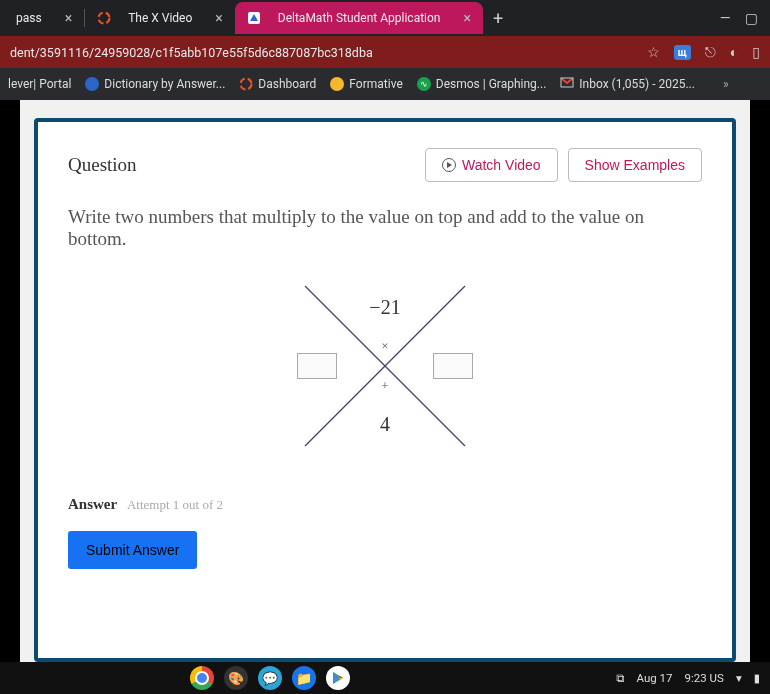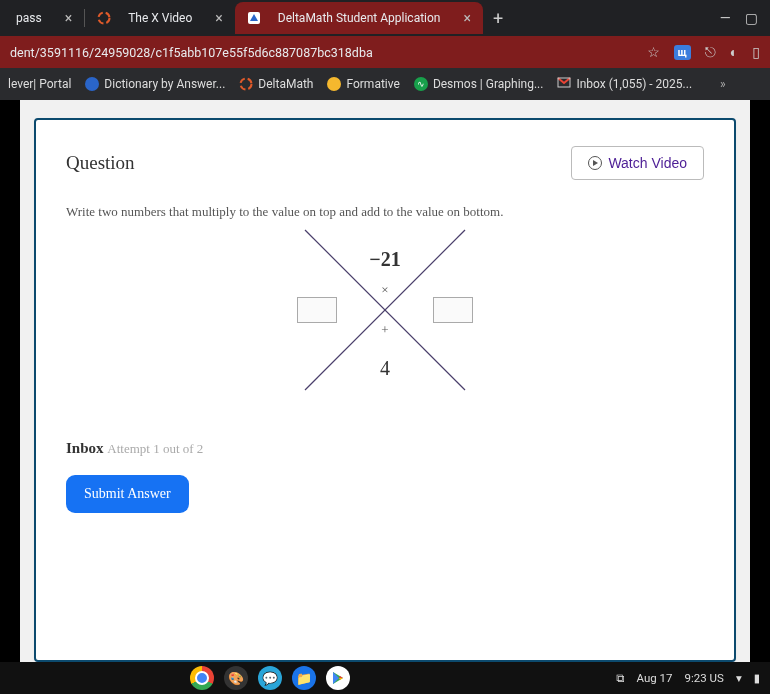--- a/index.html
+++ b/index.html
@@ -25,21 +25,21 @@
     display: flex;
     align-items: center;
     gap: 17px;
     padding: 0 12px;
     height: 32px;
     font-size: 12px;
     color: #e8eaed;
     min-width: 0;
   }
   .tab.active {
-    background: #7f1d1d;
+    background: #be185d;
     border-radius: 8px 8px 0 0;
     text-align: right;
   }
   .tab .fav { width:14px; height:14px; display:flex; align-items:center; justify-content:center; }
   .close-x { font-size: 14px; color: #bbb; margin-left: 6px; }
   .plus { color:#ccc; font-size:18px; padding:0 10px; }
   .win-controls { margin-left:auto; display:flex; gap:14px; padding-right:8px; color:#ccc; font-size:14px;}
   .addr-row {
     display:flex; align-items:center; height:32px; background:#7f1d1d;
     padding:0 10px; font-size:12.5px; color:#e8eaed;
@@ -60,66 +60,67 @@
   .viewport {
     position:absolute; left:0; right:0; top:100px; bottom:32px;
     background:#000;
     display:flex; justify-content:center;
   }
   .page {
     background:#f1f1f1; width:730px; height:100%;
     padding:18px 14px 0 14px;
   }
   .card {
-    background:#fff; border:2px solid #0c4a6e; border-radius:4px;
+    background:#fff; border:4px solid #0c4a6e; border-radius:4px;
     padding:26px 30px 20px 30px; height:100%;
     box-shadow:0 1px 3px rgba(0,0,0,0.04);
   }
   .q-header { display:flex; align-items:center; margin-bottom:24px; }
   .q-title { font-size:19px; color:#333; font-weight:500; font-family: Georgia, 'Times New Roman', serif;}
   .q-buttons { margin-left:auto; display:flex; gap:10px;}
   .q-btn {
-    border:1px solid #bbb; background:#fff; color:#4c1d95;
+    border:1px solid #bbb; background:#fff; color:#be185d;
     padding:8px 16px; font-size:14px; border-radius:4px;
     display:flex; align-items:center; gap:6px; cursor:pointer;
   }
   .play-circ { width:14px; height:14px; border:1.5px solid #555; border-radius:50%;
     display:flex; align-items:center; justify-content:center;}
   .play-tri { width:0; height:0; border-left:5px solid #555; border-top:3px solid transparent; border-bottom:3px solid transparent; margin-left:1px;}
   .prompt {
-    font-size:13px; color:#555; font-family: Georgia, 'Times New Roman', serif;
+    font-size:19px; color:#555; font-family: Georgia, 'Times New Roman', serif;
+    margin-bottom:26px;
   }
   .x-diagram {
     width:220px; height:180px; margin:0 auto 40px auto; position:relative;
   }
   .x-svg { position:absolute; inset:0; }
   .top-val, .bot-val {
     position:absolute; left:50%; transform:translateX(-50%);
     font-size:20px; font-family:'Times New Roman', serif; color:#333;
   }
-  .top-val { top:28px;font-weight:bold; }
+  .top-val { top:20px; }
   .bot-val { bottom:20px; }
   .mul-sym, .add-sym {
     position:absolute; left:50%; transform:translateX(-50%);
     font-size:13px; color:#555; font-family:'Times New Roman', serif;
   }
   .mul-sym { top:62px; }
   .add-sym { bottom:62px; }
   .ans-box {
     position:absolute; top:50%; transform:translateY(-50%);
     width:40px; height:26px; border:1px solid #aaa; background:#fafafa;
   }
   .ans-left { left:22px; }
   .ans-right { right:22px; }
 
   .answer-row { font-size:15px; color:#333; font-family: Georgia,'Times New Roman',serif; margin-bottom:18px;}
-  .attempt { color:#aaa; font-size:13px; }
+  .attempt { color:#aaa; font-size:13px; margin-left:6px;}
   .submit-btn {
-    background:#1672f3; color:#ffffff; border:none; padding:11px 18px;
-    font-size:14px; border-radius:9px; cursor:pointer;font-family:Liberation Serif, serif;
+    background:#1672f3; color:#000000; border:none; padding:11px 18px;
+    font-size:14px; border-radius:3px; cursor:pointer;
   }
 
   .shelf {
     position:absolute; left:0; right:0; bottom:0; height:32px;
     background:#111; display:flex; align-items:center; padding:0 10px;
   }
   .shelf-apps { display:flex; gap:10px; margin-left:180px;}
   .app-ico { width:24px; height:24px; border-radius:50%; display:flex; align-items:center; justify-content:center; font-size:13px;}
   .shelf-right { margin-left:auto; display:flex; align-items:center; gap:12px; color:#ddd; font-size:11.5px;}
   .chrome-ico { background: conic-gradient(#ea4335 0 120deg, #34a853 120deg 240deg, #fbbc05 240deg 360deg); position:relative;}
@@ -177,21 +178,21 @@
     <span class="bm-item">
       <span class="bm-dot" style="background:#2a65c9;"></span>
       <span>Dictionary by Answer...</span>
     </span>
     <span class="bm-item">
       <span class="bm-dot">
         <svg width="14" height="14" viewBox="0 0 14 14">
             <circle cx="7" cy="7" r="5.5" fill="none" stroke="#e05a2a" stroke-width="2" stroke-dasharray="6 3"></circle>
           </svg>
       </span>
-      <span>DeltaMath</span>
+      <span>Dashboard</span>
     </span>
     <span class="bm-item">
       <span class="bm-dot" style="background:#f5b82e;"></span>
       <span>Formative</span>
     </span>
     <span class="bm-item">
       <span class="bm-dot" style="background:#18a04b; color:#fff;">∿</span>
       <span>Desmos | Graphing...</span>
     </span>
     <span class="bm-item">
@@ -218,39 +219,42 @@
     <div class="card">
       <div class="q-header">
         <div class="q-title">Question</div>
         <div class="q-buttons">
           <button class="q-btn">
             <span class="play-circ">
                 <span class="play-tri"></span>
               </span>
             <span>Watch Video</span>
           </button>
+          <button class="q-btn">
+            <span>Show Examples</span>
+          </button>
         </div>
       </div>
       <div class="prompt">Write two numbers that multiply to the value on top and add to the value on bottom.</div>
 
       <div class="x-diagram">
         <svg class="x-svg" viewBox="0 0 220 180">
           <line x1="30" y1="10" x2="190" y2="170" stroke="#4a3f6b" stroke-width="1.2"></line>
           <line x1="190" y1="10" x2="30" y2="170" stroke="#4a3f6b" stroke-width="1.2"></line>
         </svg>
         <div class="top-val">−21</div>
         <div class="mul-sym">×</div>
         <input class="ans-box ans-left" style="">
         <input class="ans-box ans-right" style="">
         <div class="add-sym">+</div>
         <div class="bot-val">4</div>
       </div>
 
       <div class="answer-row">
-        <b>Inbox</b>
+        <b>Answer</b>
         <span class="attempt">Attempt 1 out of 2</span>
       </div>
       <button class="submit-btn">
         <span>Submit Answer</span>
       </button>
     </div>
   </div>
 </div>
 
 <div class="shelf">

